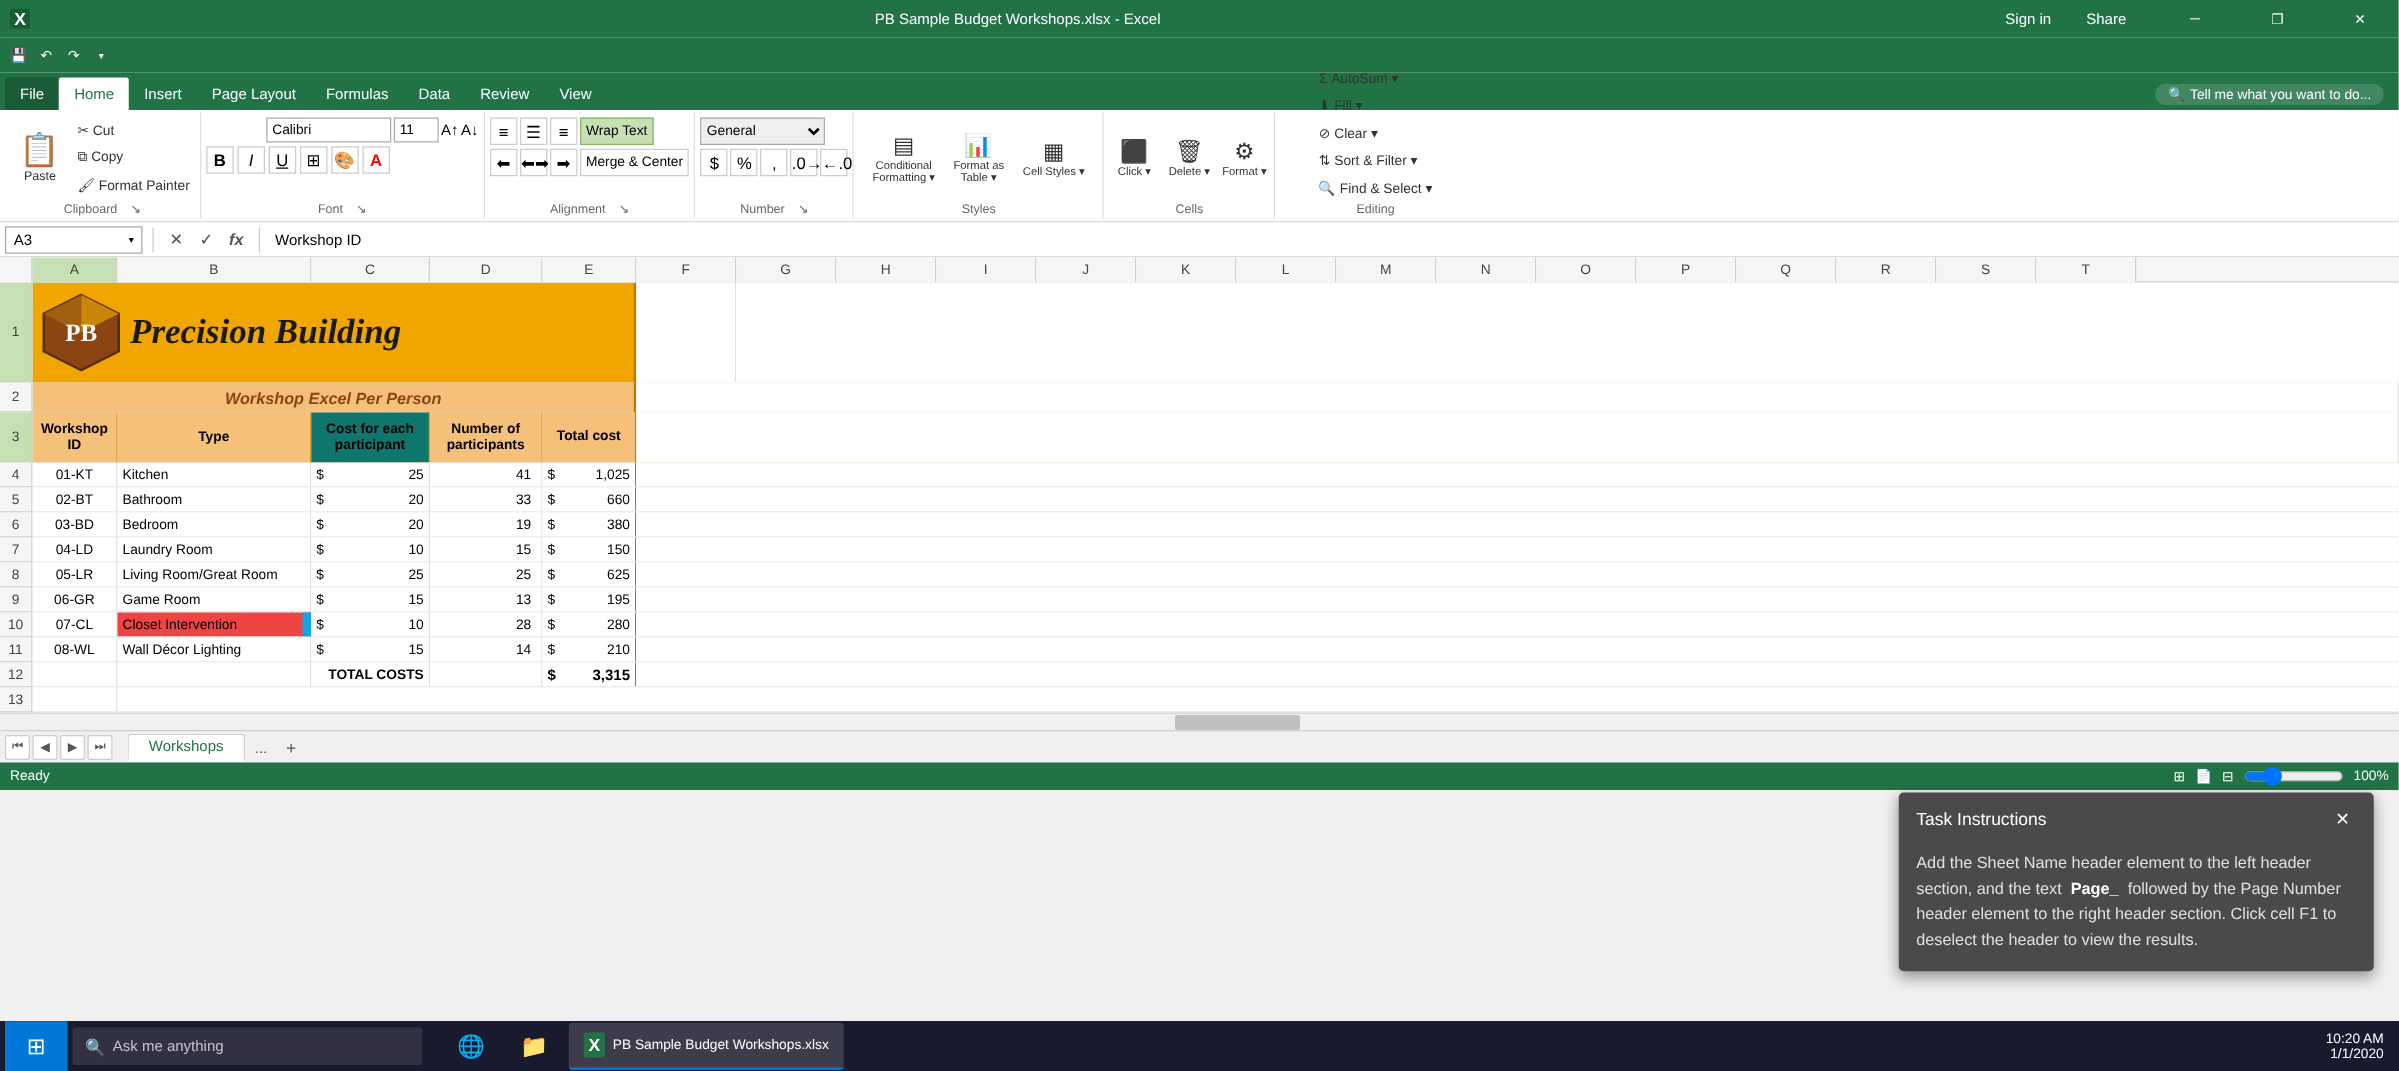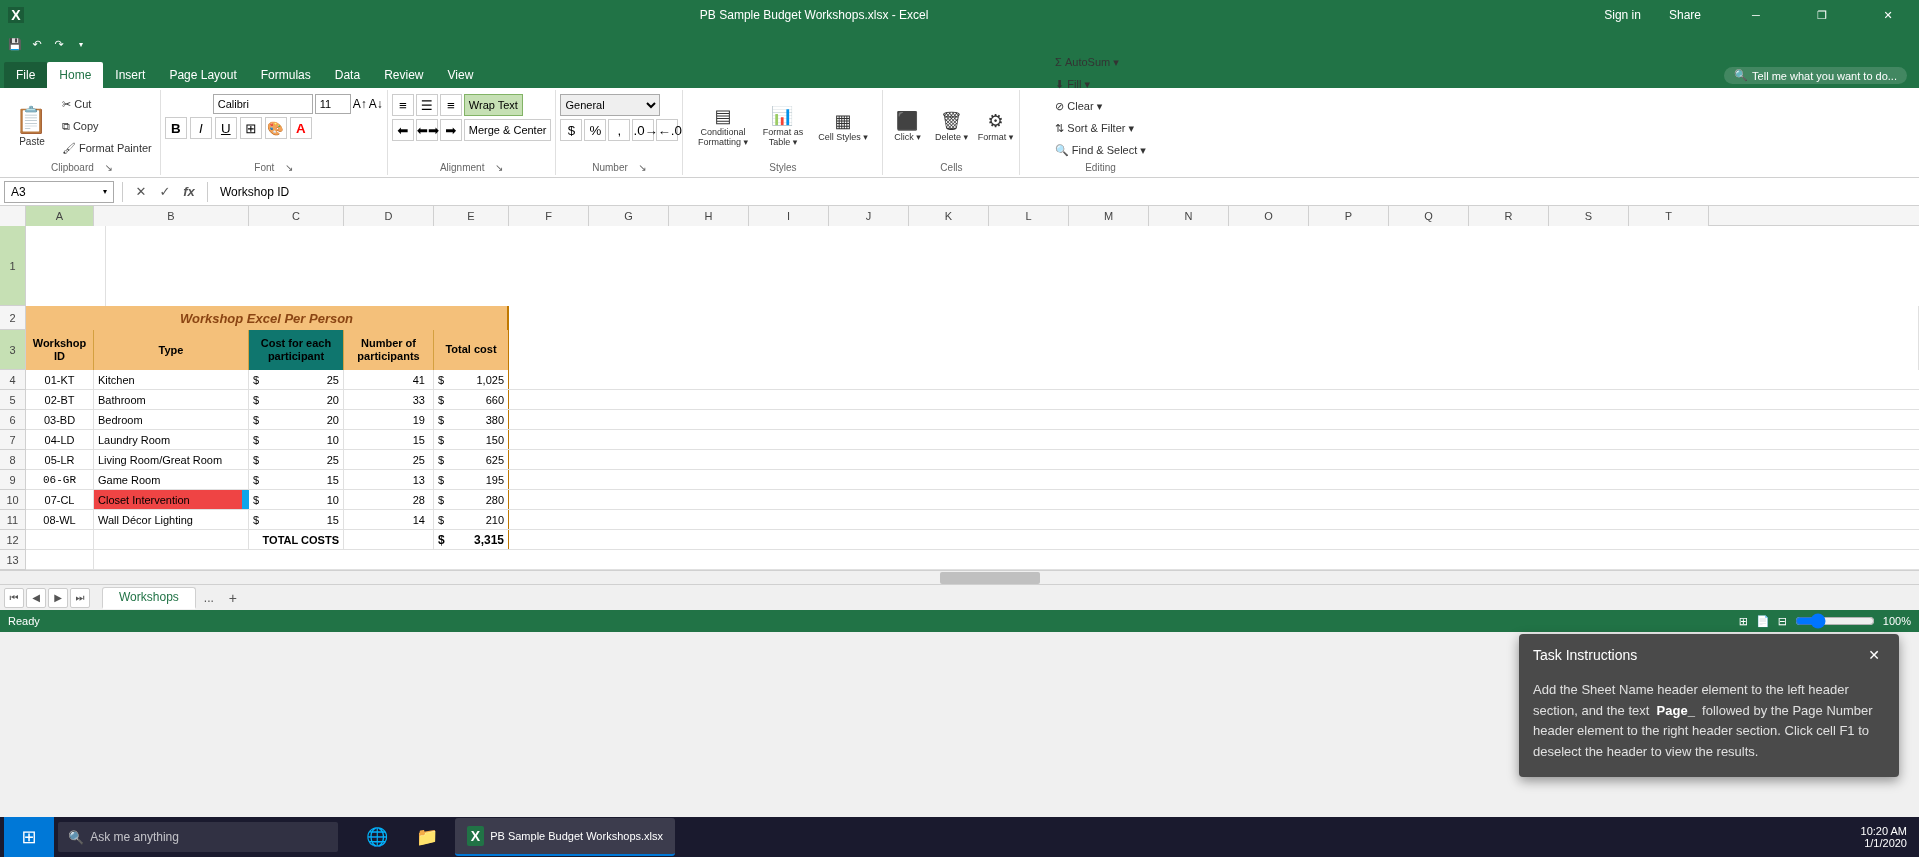--- a/index.html
+++ b/index.html
@@ -597,20 +597,30 @@
       <div class="row-header">10</div>
       <div class="row-header">11</div>
       <div class="row-header">12</div>
       <div class="row-header">13</div>
     </div>
 
     <div style="flex:1;overflow:hidden;">
 
       <div style="display:flex;height:80px;border-bottom:1px solid #d0d0d0;">
 
+        <div style="width:483px;height:80px;background:#f0a500;display:flex;align-items:center;border-right:2px solid #c07800;">
+
+          <svg class="pb-logo" viewBox="0 0 70 70">
+            <polygon points="35,5 65,20 65,50 35,65 5,50 5,20" fill="#8b4513" stroke="#5a2d0c" stroke-width="2"></polygon>
+            <polygon points="35,5 65,20 35,35" fill="#c8860a"></polygon>
+            <polygon points="5,20 35,35 35,5" fill="#a06010"></polygon>
+            <text x="35" y="42" text-anchor="middle" font-size="20" font-weight="bold" fill="white" font-family="serif">PB</text>
+          </svg>
+          <div class="company-title">Precision Building</div>
+        </div>
 
         <div style="width:80px;height:80px;border-right:1px solid #e0e0e0;background:white;"></div>
         <div style="flex:1;height:80px;background:white;"></div>
       </div>
 
       <div style="display:flex;height:24px;border-bottom:1px solid #d0d0d0;">
         <div style="width:483px;height:24px;background:#f4c07a;display:flex;align-items:center;justify-content:center;border-right:2px solid #c07800;">
           <span style="font-size:13px;font-weight:bold;color:#8b4513;font-style:italic;">Workshop Excel Per Person</span>
         </div>
         <div style="flex:1;height:24px;background:white;border-right:1px solid #e0e0e0;"></div>
@@ -700,21 +710,21 @@
               <span style="text-align:right;">25</span>
             </div>
     <div style="width:90px;border-right:1px solid #e0e0e0;background:white;display:flex;align-items:center;justify-content:flex-end;padding:0 8px;font-size:11px;">25</div>
     <div style="width:75px;border-right:1px solid #c07800;background:white;display:flex;align-items:center;justify-content:space-between;padding:0 4px;font-size:11px;">
               <span>$</span>
               <span>625</span>
             </div>
     <div style="flex:1;background:white;"></div>
   </div>
           <div style="display: flex; height: 20px; border-bottom: 1px solid rgb(224, 224, 224);">
-    <div style="width:68px;border-right:1px solid #e0e0e0;background:white;display:flex;align-items:center;justify-content:center;font-size:11px;font-family:Liberation Mono, monospace;">06-GR</div>
+    <div style="width:68px;border-right:1px solid #e0e0e0;background:white;display:flex;align-items:center;justify-content:center;font-size:11px;">06-GR</div>
     <div style="width:155px;border-right:1px solid #e0e0e0;background:white;display:flex;align-items:center;padding:0 4px;font-size:11px;">Game Room</div>
     <div style="width:95px;border-right:1px solid #e0e0e0;background:white;display:flex;align-items:center;justify-content:space-between;padding:0 4px;font-size:11px;">
               <span>$</span>
               <span style="text-align:right;">15</span>
             </div>
     <div style="width:90px;border-right:1px solid #e0e0e0;background:white;display:flex;align-items:center;justify-content:flex-end;padding:0 8px;font-size:11px;">13</div>
     <div style="width:75px;border-right:1px solid #c07800;background:white;display:flex;align-items:center;justify-content:space-between;padding:0 4px;font-size:11px;">
               <span>$</span>
               <span>195</span>
             </div>

